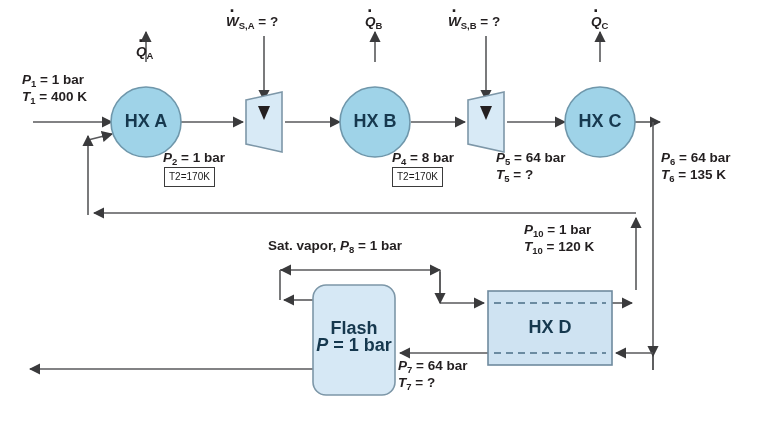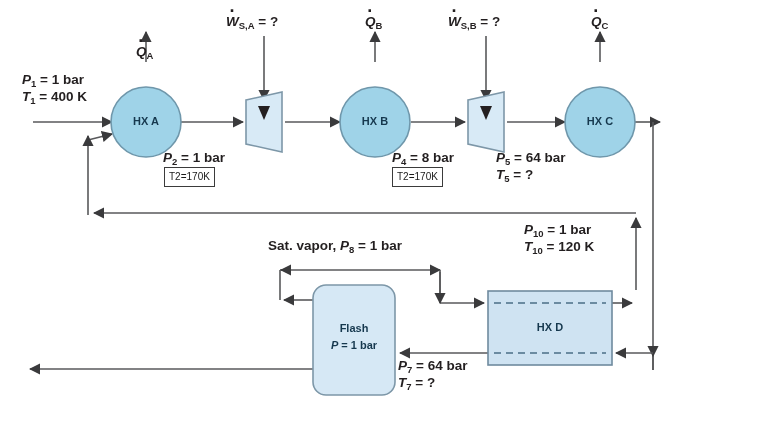--- a/index.html
+++ b/index.html
@@ -36,21 +36,21 @@
   .lbl sub {
     font-size: 9.5px;
     font-style: normal;
     vertical-align: baseline;
     position: relative;
     top: 3px;
   }
   .unitlbl {
     position: absolute;
     font-family: "Liberation Sans", sans-serif;
-    font-size: 11px;
+    font-size: 18px;
     font-weight: bold;
     color: #16384e;
     white-space: nowrap;
     text-align: center;
     line-height: 17px;
   }
   .unitlbl .it { font-style: italic; }
   .boxed {
     position: absolute;
     font-family: "Liberation Sans", sans-serif;
@@ -212,20 +212,24 @@
 
   <div class="lbl" style="left:392px; top:150px;">
     <span class="it">P</span><sub>4</sub><span> = 8 bar</span>
   </div>
 
   <div class="lbl" style="left:496px; top:150px;">
     <span class="it">P</span><sub>5</sub><span> = 64 bar</span><br>
     <span class="it">T</span><sub>5</sub><span> = ?</span>
   </div>
 
+  <div class="lbl" style="left:661px; top:150px;">
+    <span class="it">P</span><sub>6</sub><span> = 64 bar</span><br>
+    <span class="it">T</span><sub>6</sub><span> = 135 K</span>
+  </div>
 
   <div class="lbl" style="left:398px; top:358px;">
     <span class="it">P</span><sub>7</sub><span> = 64 bar</span><br>
     <span class="it">T</span><sub>7</sub><span> = ?</span>
   </div>
 
   <div class="lbl" style="left:268px; top:238px;">
     <span>Sat. vapor, </span><span class="it">P</span><sub>8</sub><span> = 1 bar</span>
   </div>
 

